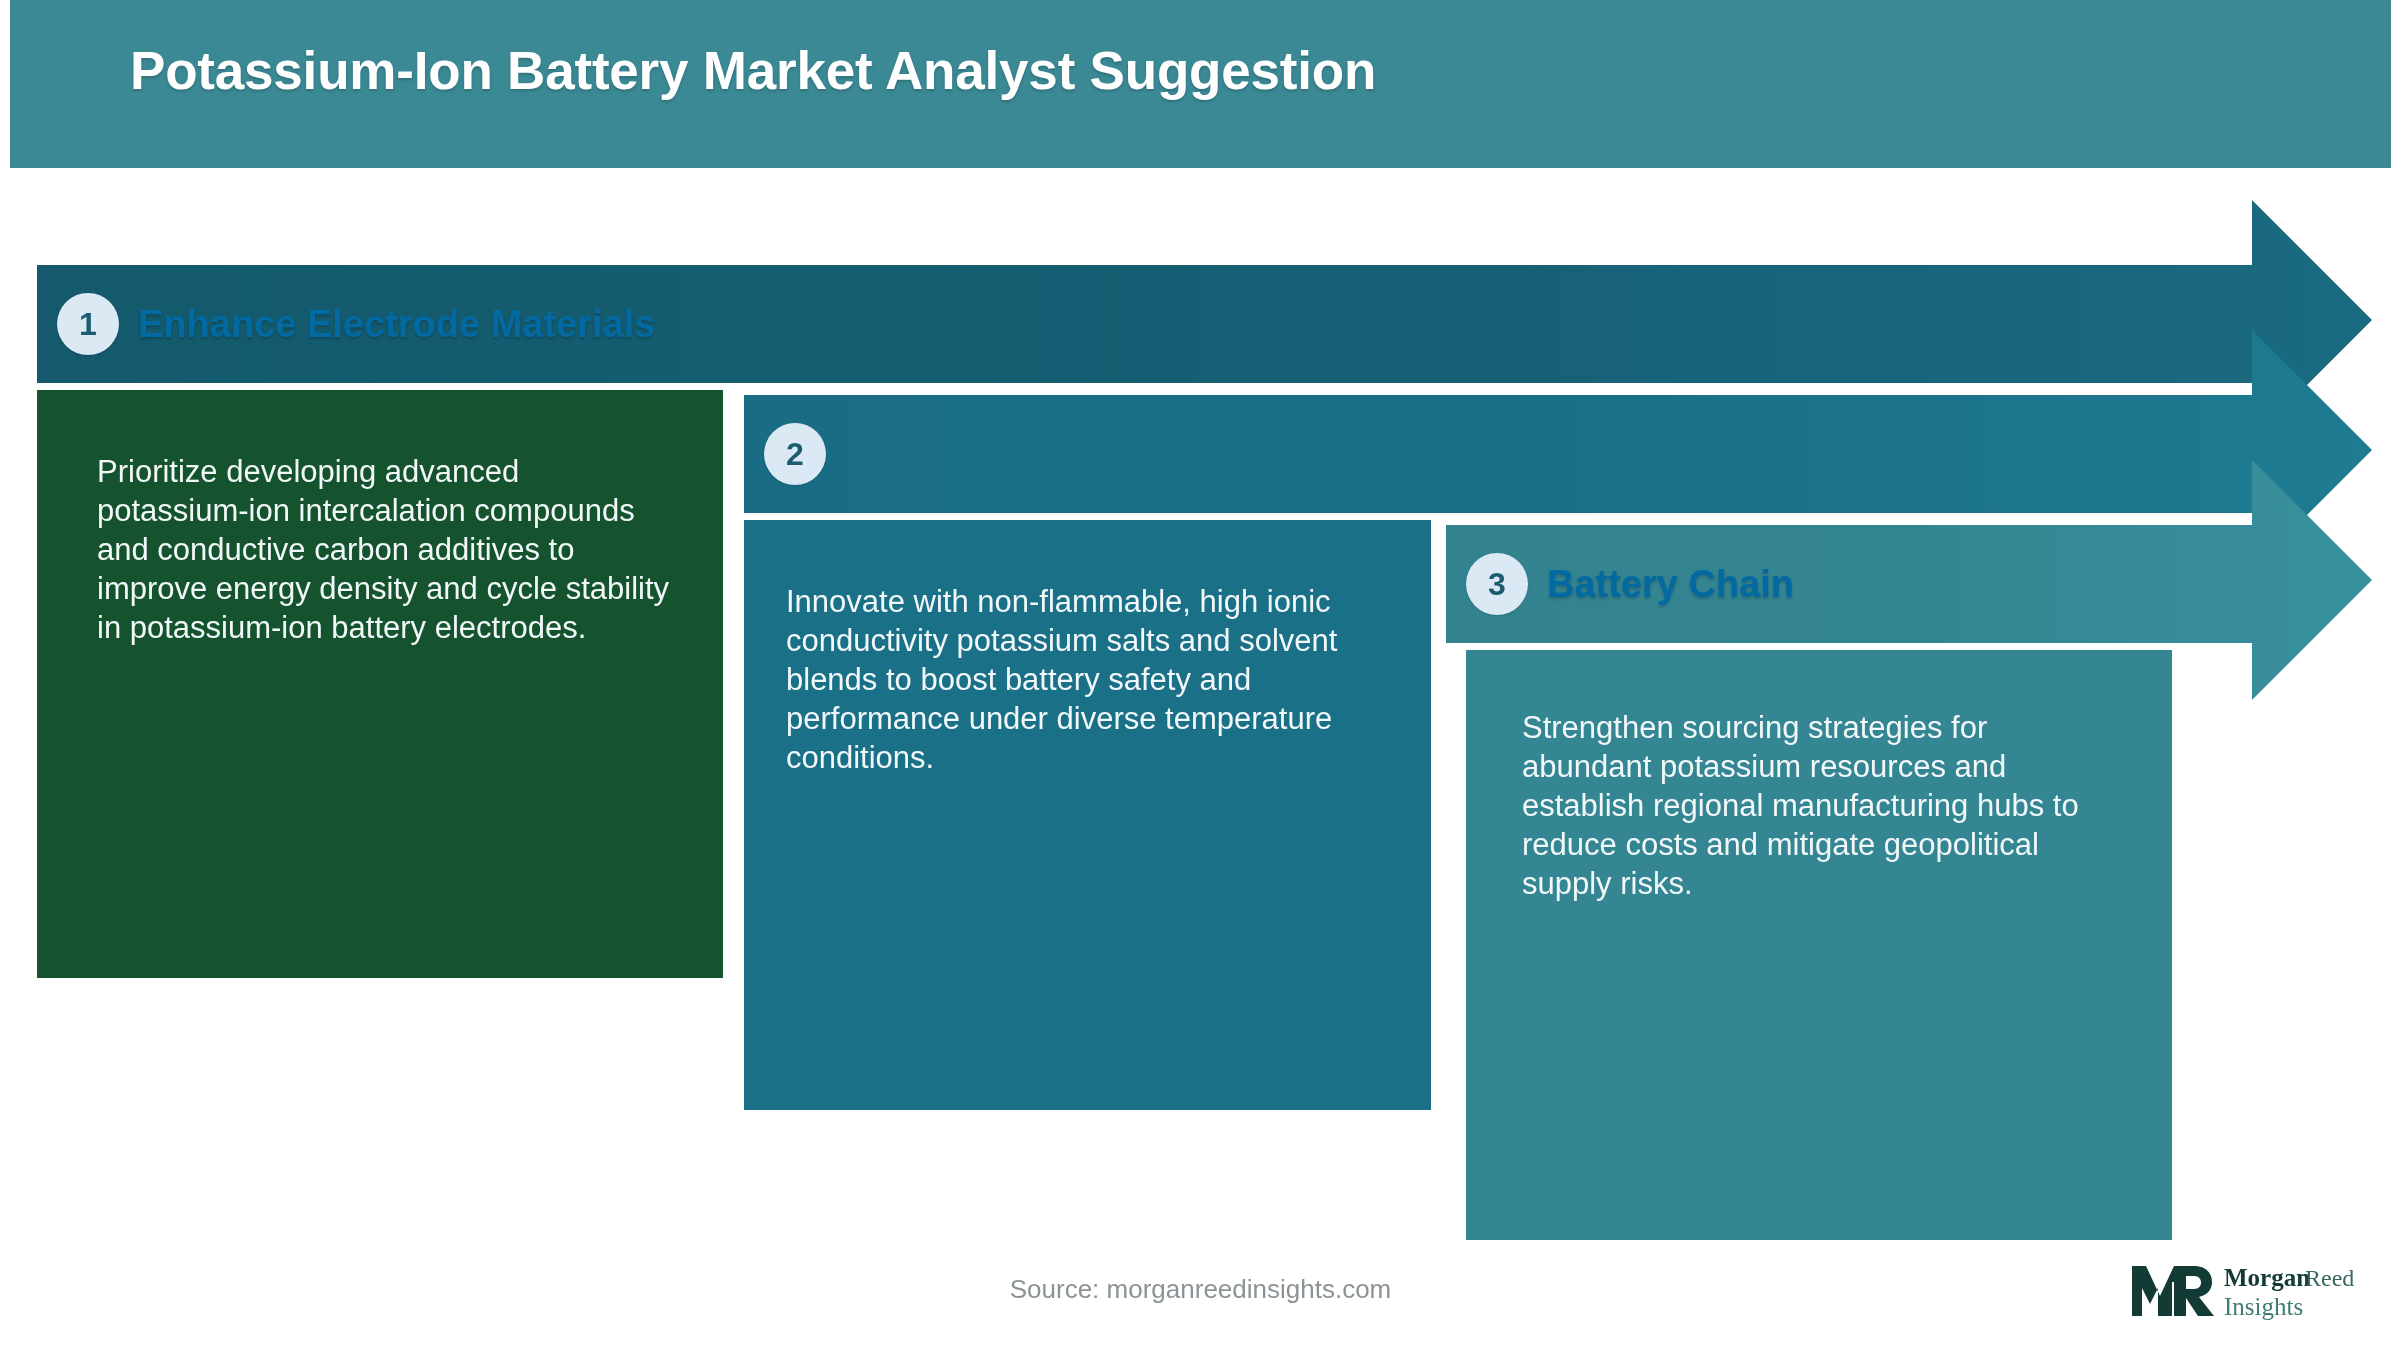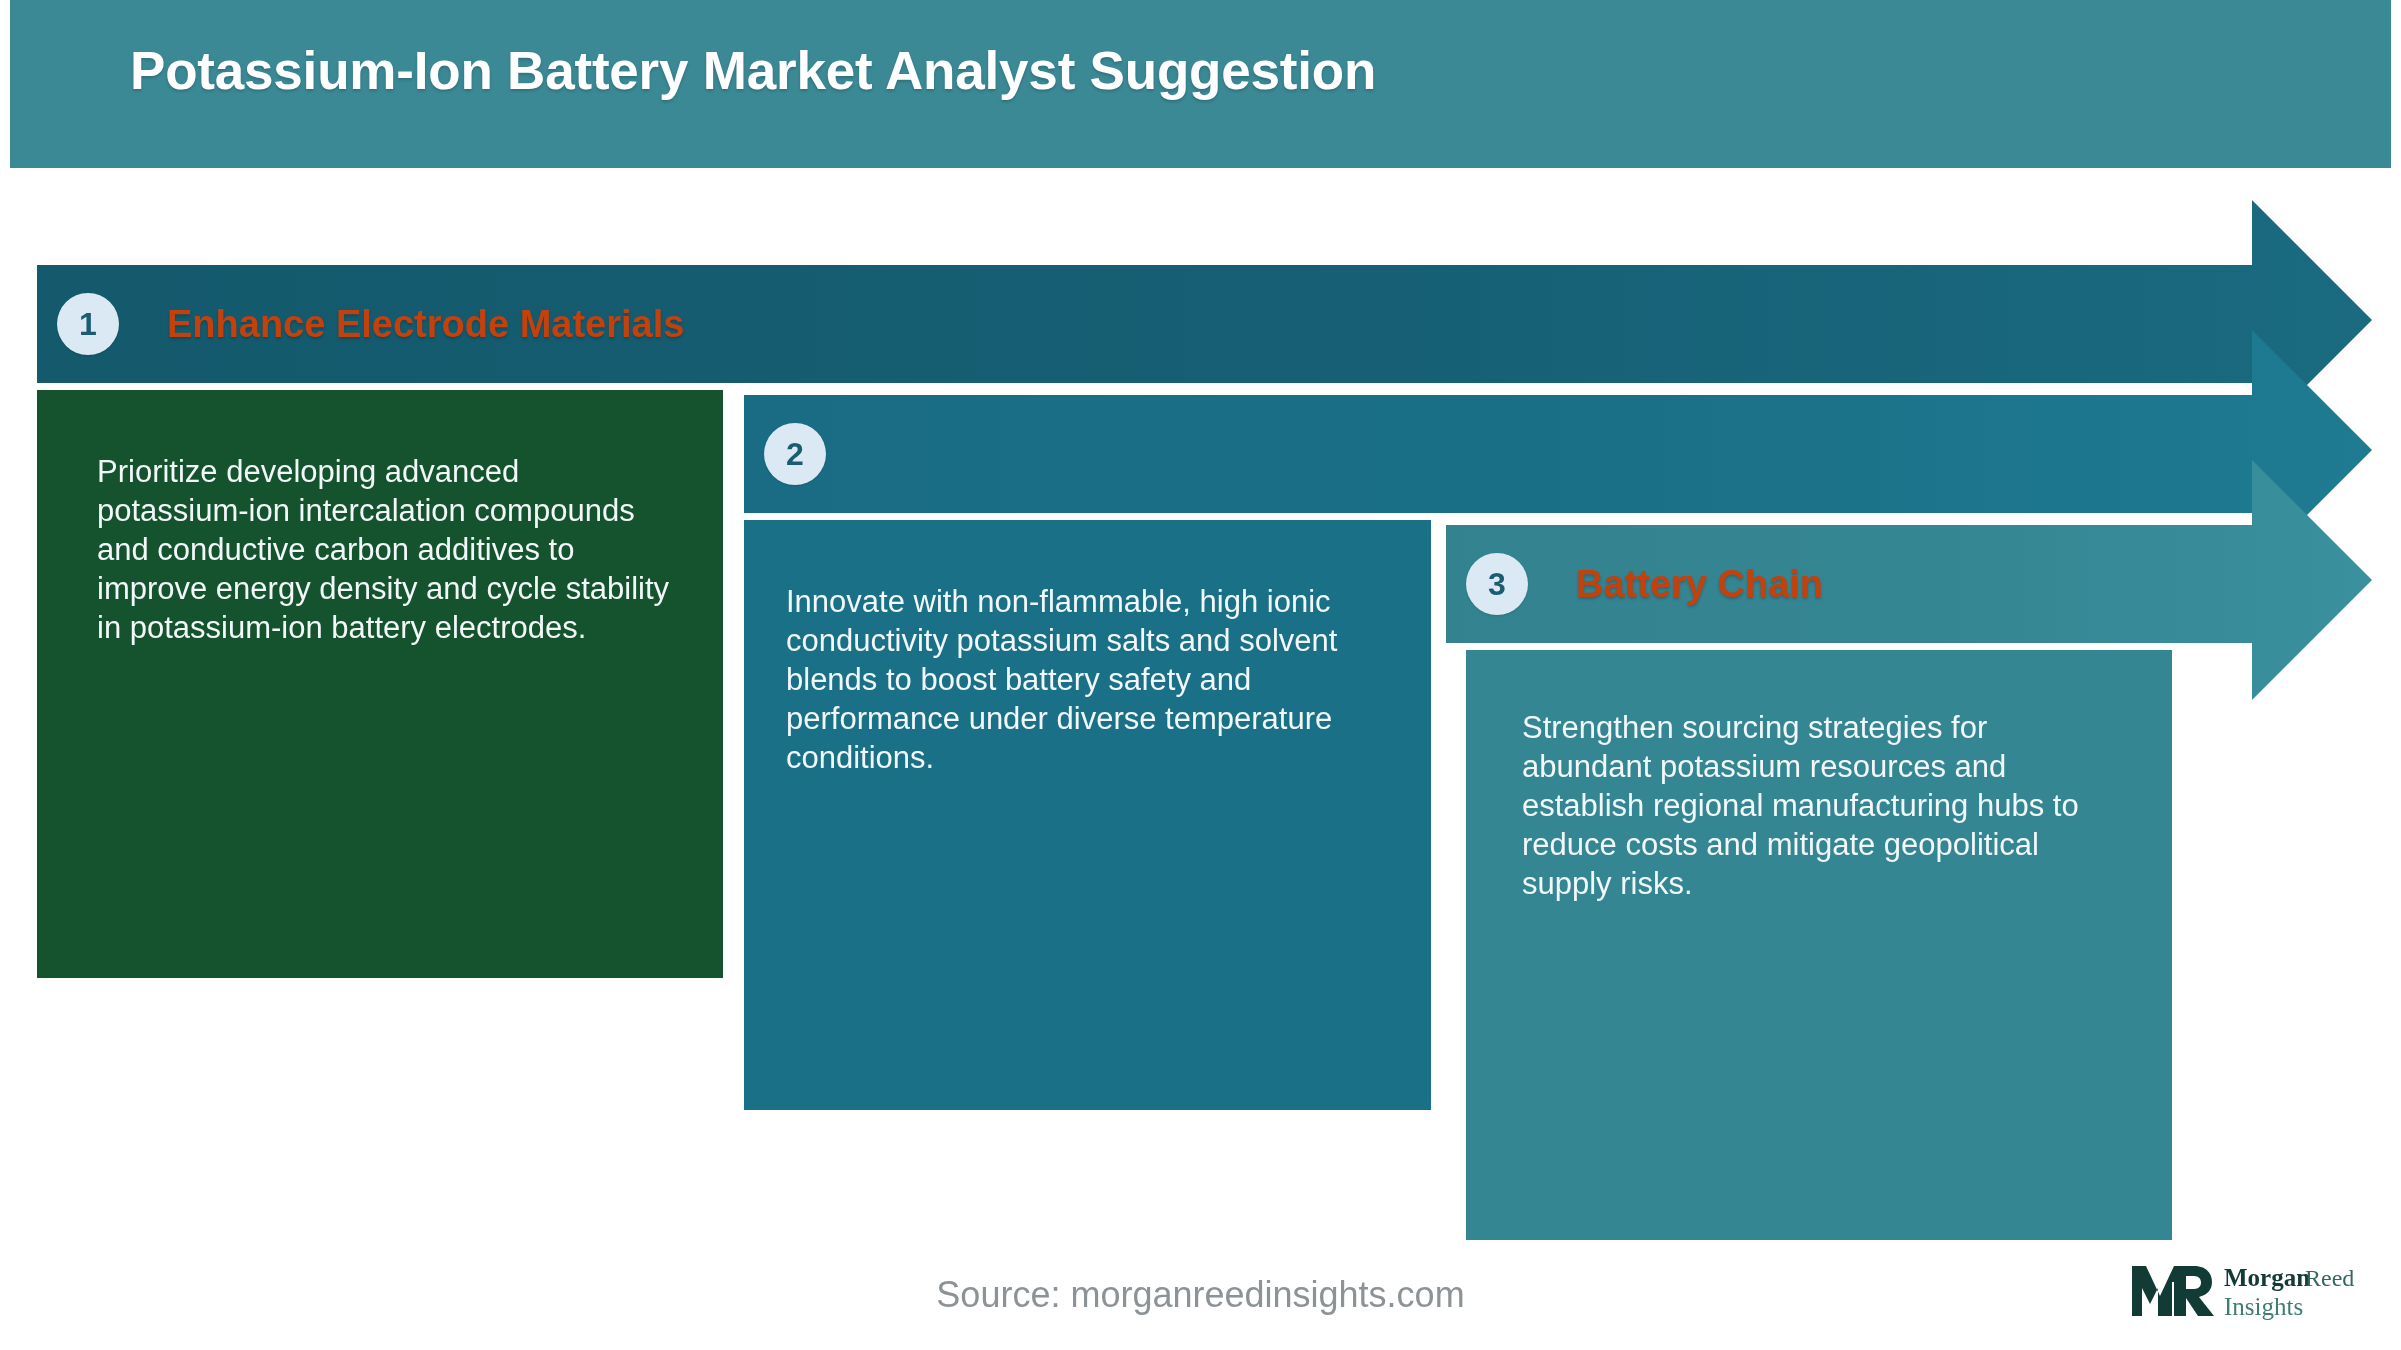--- a/index.html
+++ b/index.html
@@ -72,24 +72,24 @@
     color: #1b5c70;
     font-size: 32px;
     font-weight: bold;
     display: flex;
     align-items: center;
     justify-content: center;
     flex: none;
     box-shadow: 0 1px 2px rgba(0,0,0,0.12);
   }
   .band-title {
-    margin-left: 48px;
+    margin-left: 19px;
     font-size: 38px;
     font-weight: bold;
-    color: #c2410c;
+    color: #0369a1;
     white-space: nowrap;
     text-shadow: 0 2px 3px rgba(0,0,0,0.20);
   }
 
   
   .body-panel {
     position: absolute;
     box-sizing: border-box;
   }
   .body-text {
@@ -100,21 +100,21 @@
     font-weight: 400;
   }
 
   
   #source-note {
     position: absolute;
     left: 0;
     top: 1274px;
     width: 2401px;
     text-align: center;
-    font-size: 36px;
+    font-size: 26px;
     color: #8c9396;
   }
   #logo {
     position: absolute;
     left: 2128px;
     top: 1258px;
     width: 230px;
     height: 66px;
   }
 </style>

